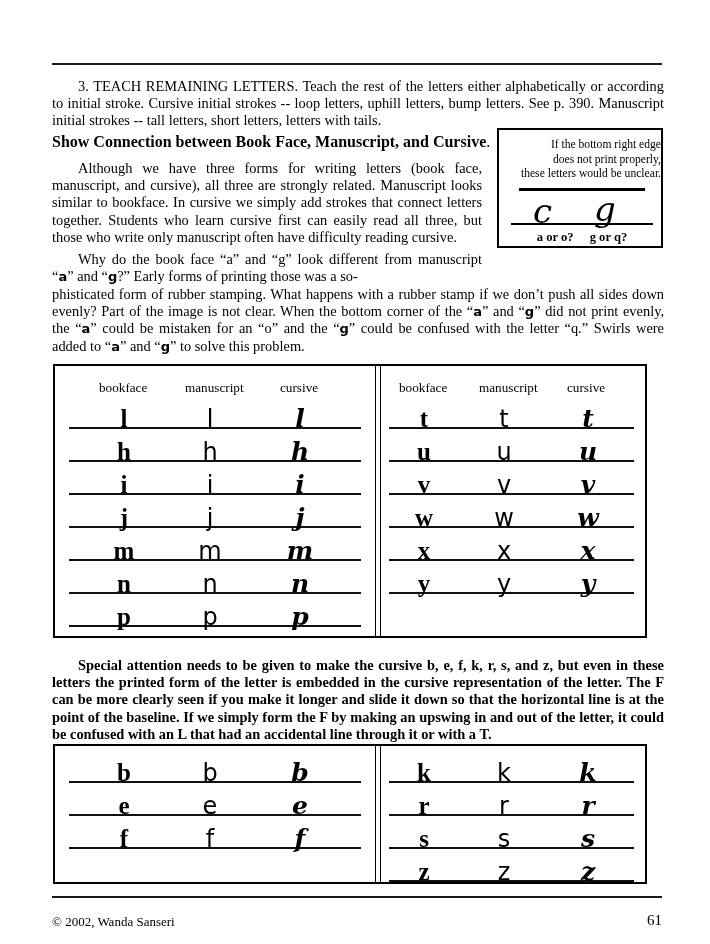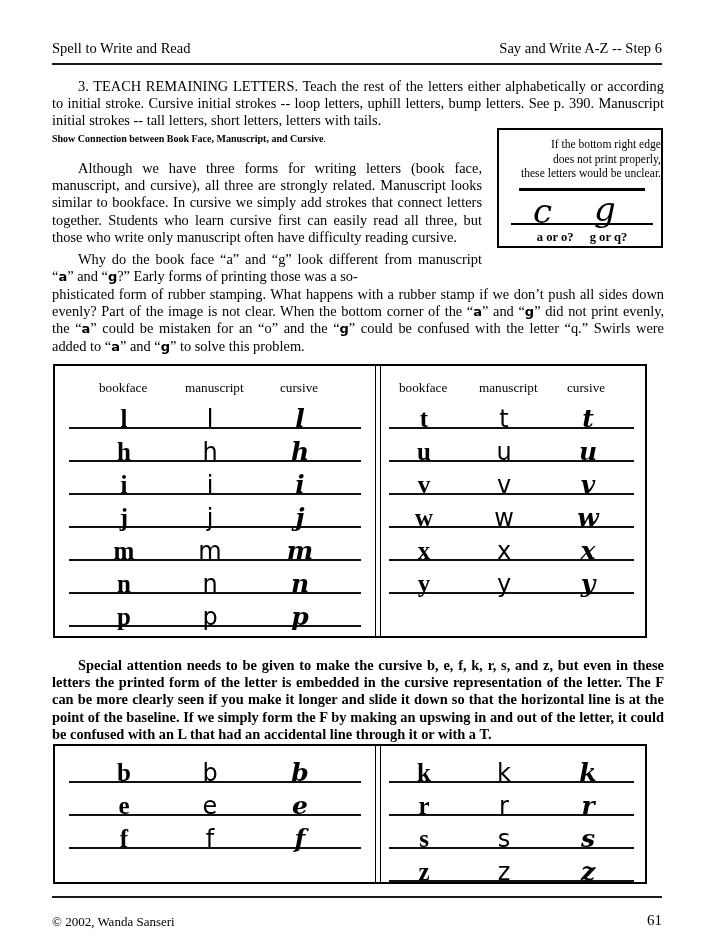--- a/index.html
+++ b/index.html
@@ -56,21 +56,21 @@
   #para-teach {
     left: 52px;
     top: 78px;
     width: 612px;
   }
 
   .subhead {
     position: absolute;
     left: 52px;
     top: 133px;
-    font-size: 10px;
+    font-size: 16px;
     font-weight: bold;
   }
   .subhead .tail { font-weight: normal; }
 
   #para-although {
     left: 52px;
     top: 160px;
     width: 430px;
   }
 
@@ -277,24 +277,20 @@
     margin-top: 12px;
   }
   .footer .copy { position: absolute; left: 0;  top: 0; }
   .footer .pageno { position: absolute; right: 0; top: -2px; font-size: 15px; }
 </style>
 </head>
 <body>
 
 <div class="page">
 
-  <div class="runhead">
-    <span class="left">Spell to Write and Read</span>
-    <span class="right">Say and Write A-Z -- Step 6</span>
-  </div>
   <div class="runhead-rule"></div>
 
   <div class="para" id="para-teach"><span class="ind"></span><span>3. TEACH REMAINING LETTERS.  Teach the rest of the letters either alphabetically or according to initial stroke.  Cursive initial strokes -- loop letters, uphill letters, bump letters.  See p. 390.  Manuscript initial strokes --  tall letters, short letters, letters with tails.</span></div>
 
   <div class="subhead"><span>Show Connection between Book Face, Manuscript, and Cursive</span><span class="tail">.</span></div>
 
   <div class="para" id="para-although"><span class="ind"></span><span>Although we have three forms for writing letters (book face, manuscript, and cursive), all three are strongly related.  Manuscript looks similar to bookface.  In cursive we simply add strokes that connect letters together.    Students who learn cursive first can easily read all three, but those who write only manuscript often have difficulty reading cursive.</span></div>
 
   <div class="para" id="para-why"><span class="ind"></span><span>Why do the book face “a” and “g” look different from manuscript “</span><span class="sq">a</span><span>” and “</span><span class="sq">g</span><span>?”  Early forms of printing those was a so-</span></div>
 

